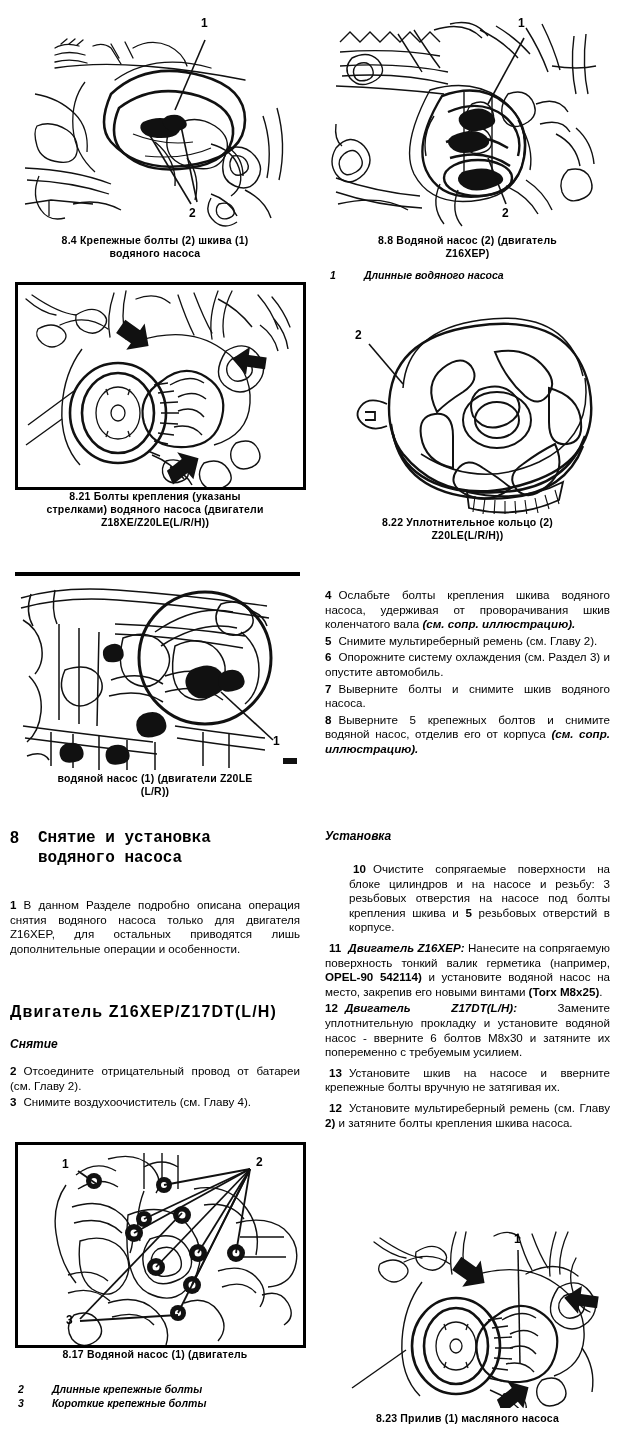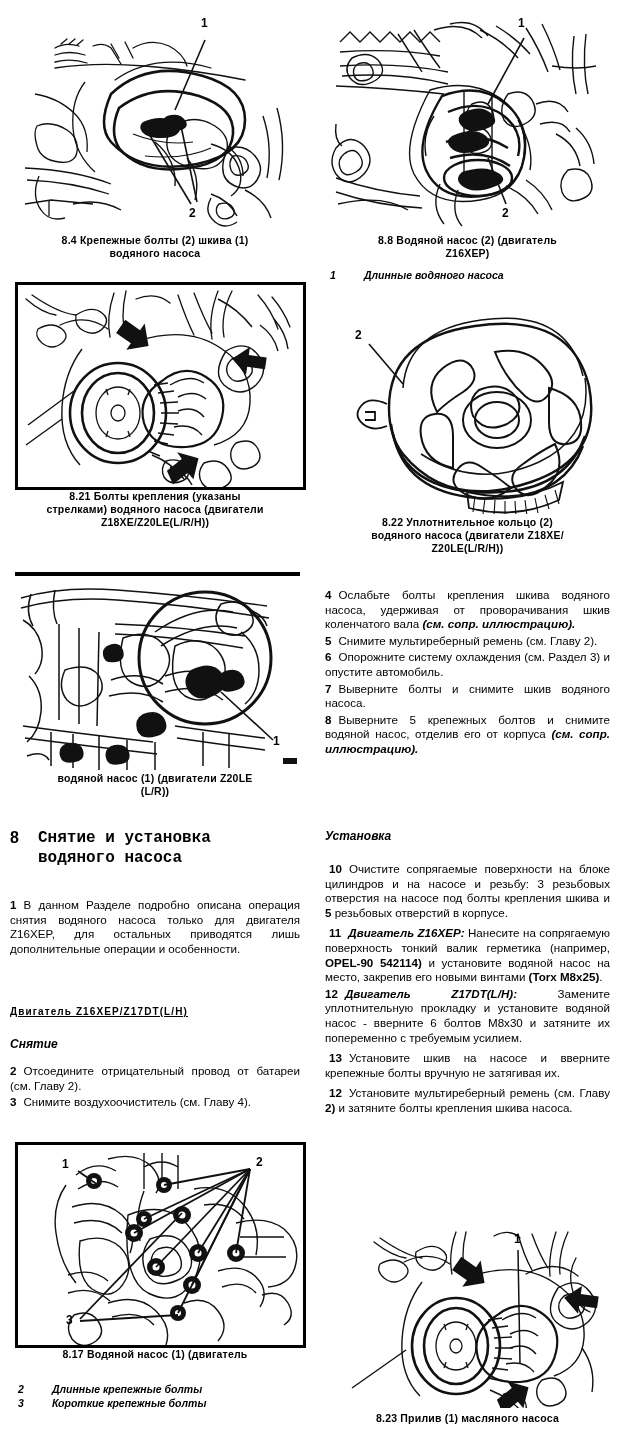--- a/index.html
+++ b/index.html
@@ -57,25 +57,24 @@
   .sec-head {
     font-size: 16px;
     font-weight: bold;
     line-height: 20px;
     display: flex;
   }
   .sec-head .sh-num { width: 28px; flex: 0 0 28px; }
   .sec-head .sh-txt { flex: 1 1 auto; font-family: Liberation Mono, monospace; }
 
   .sub-head {
-    font-size: 10px;
+    font-size: 16px;
     font-weight: bold;
     letter-spacing: 1.1px;
     line-height: 16px;
-    text-decoration: underline;
   }
   .sub-head-it {
     font-size: 12px;
     font-style: italic;
     font-weight: bold;
     line-height: 16px;
   }
 
   
   .fig {
@@ -490,21 +489,20 @@
 
         <g stroke="#111" stroke-width="1.6" fill="none">
           <path d="M34 52 L68 92"></path>
         </g>
       </svg>
       <div class="callout" style="left:20px; top:36px;">2</div>
     </div>
 
     <div style="position:absolute; left:0; top:516px; width:285px;">
       <div class="fig-caption">8.22 Уплотнительное кольцо (2)</div>
-      <div class="fig-caption">водяного насоса (двигатели Z18XE/</div>
       <div class="fig-caption">Z20LE(L/R/H))</div>
     </div>
 
     <div style="position:absolute; left:0; top:588px; width:285px;">
       <div class="body-p">
         <span class="num">4</span><span>Ослабьте болты крепления шкива водяного насоса, удерживая от проворачивания шкив коленчатого вала </span><i>(см. сопр.   иллюстрацию).</i>
       </div>
       <div class="body-p">
         <span class="num">5</span><span>Снимите мультиреберный ремень (см. Главу 2).</span>
       </div>
@@ -515,21 +513,21 @@
         <span class="num">7</span><span>Выверните болты и снимите шкив водяного насоса.</span>
       </div>
       <div class="body-p">
         <span class="num">8</span><span>Выверните 5 крепежных болтов и снимите водяной насос, отделив его от корпуса </span><i>(см.  сопр.  иллюстрацию).</i>
       </div>
     </div>
 
     <div class="sub-head-it" style="position:absolute; left:0; top:828px; width:285px;">Установка</div>
 
     <div style="position:absolute; left:0; top:862px; width:285px;">
-      <div class="body-p" style="text-indent:4px;">
+      <div class="body-p" style="text-indent:4px;margin-left:24px;">
         <span class="num">10</span><span>Очистите сопрягаемые поверхности на блоке цилиндров и на насосе и резьбу: 3 резьбовых отверстия на насосе под болты крепления шкива и </span><b>5</b><span> резьбовых отверстий в корпусе.</span>
       </div>
       <div class="body-p" style="margin-top:6px; text-indent:4px;">
         <span class="num">11</span><i>Двигатель Z16XEP:</i><span> Нанесите на сопрягаемую поверхность тонкий валик герметика (например, </span><b>OPEL-90 542114)</b><span> и установите водяной насос на место, закрепив его новыми винтами </span><b>(Torx M8x25)</b><span>.</span>
       </div>
       <div class="body-p" style="margin-top:2px;">
         <span class="num">12</span><i>Двигатель    Z17DT(L/H):</i><span> Замените уплотнительную прокладку и установите водяной насос - вверните 6 болтов M8x30 и затяните их попеременно с требуемым усилием.</span>
       </div>
       <div class="body-p" style="margin-top:6px; text-indent:4px;">
         <span class="num">13</span><span>Установите шкив на насосе и вверните крепежные болты вручную не затягивая их.</span>

